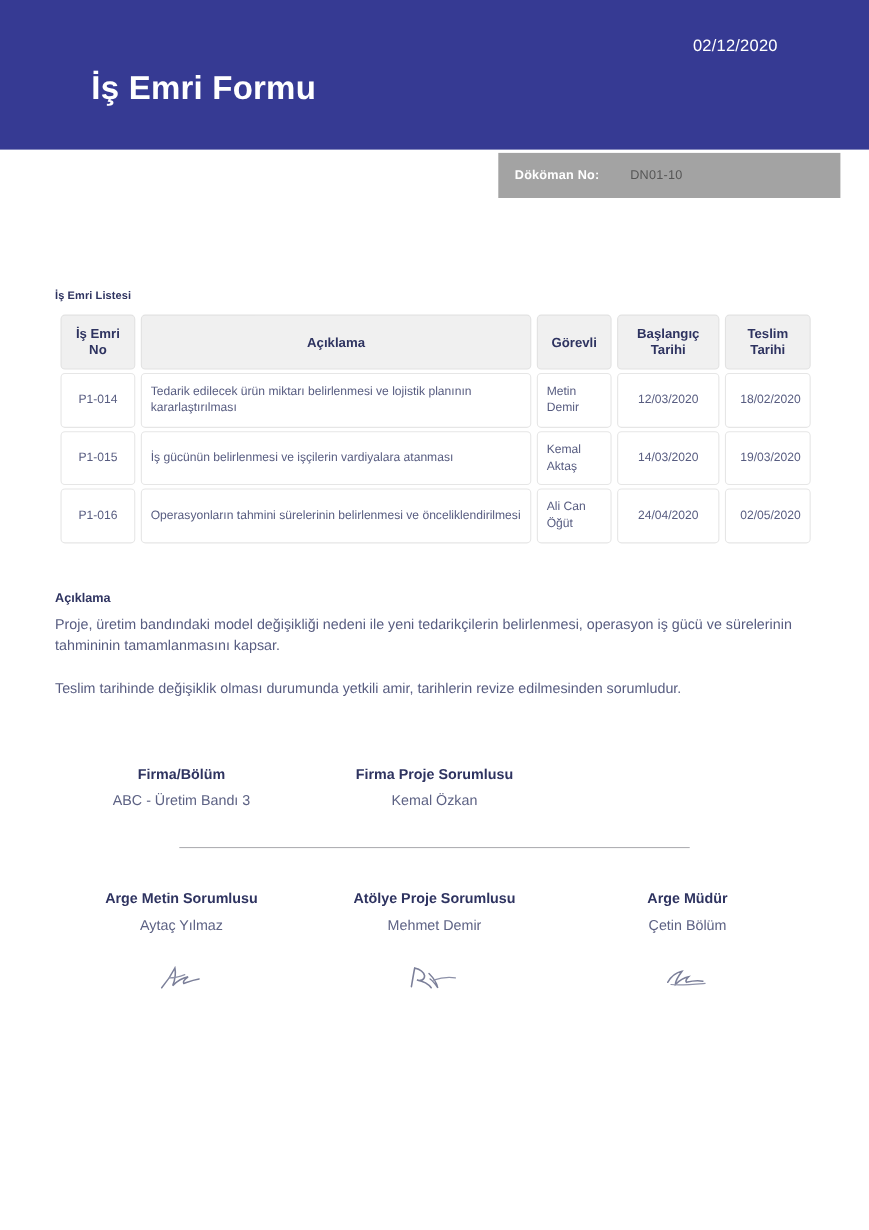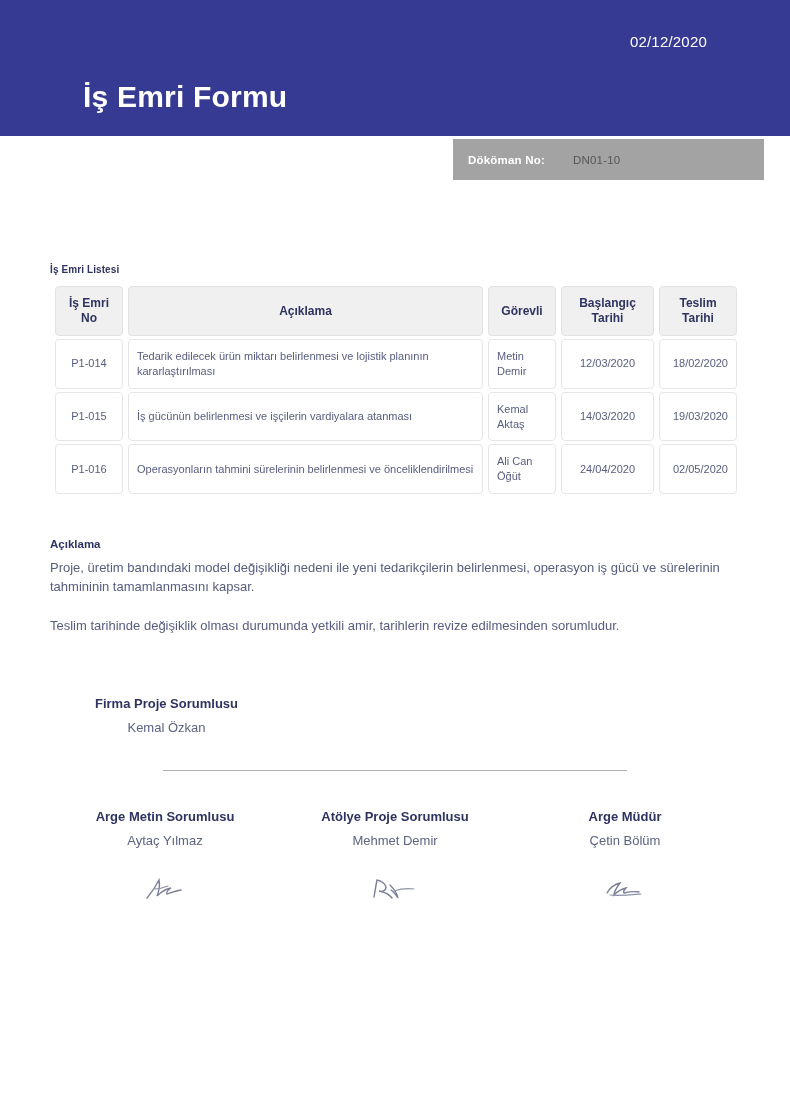--- a/index.html
+++ b/index.html
@@ -26,21 +26,21 @@
     position: absolute;
     top: 33px;
     right: 83px;
     color: #ffffff;
     font-size: 15px;
     letter-spacing: .2px;
   }
   .header-title {
     position: absolute;
     left: 83px;
-    top: 80px;
+    top: 64px;
     color: #ffffff;
     font-size: 30px;
     font-weight: bold;
     letter-spacing: .2px;
   }
 
   
   .docno-bar {
     position: absolute;
     top: 139px;
@@ -244,20 +244,24 @@
 </div>
 
 <div class="desc-section">
   <div class="desc-heading">Açıklama</div>
   <p class="desc-para">Proje, üretim bandındaki model değişikliği nedeni ile yeni tedarikçilerin belirlenmesi, operasyon iş gücü ve sürelerinin tahmininin tamamlanmasını kapsar.</p>
   <p class="desc-para">Teslim tarihinde değişiklik olması durumunda yetkili amir, tarihlerin revize edilmesinden sorumludur.</p>
 </div>
 
 <div class="sig-block-top">
   <div class="sig-cell">
+    <div class="sig-role">Firma/Bölüm</div>
+    <div class="sig-person">ABC - Üretim Bandı 3</div>
+  </div>
+  <div class="sig-cell">
     <div class="sig-role">Firma Proje Sorumlusu</div>
     <div class="sig-person">Kemal Özkan</div>
   </div>
   <div class="sig-cell"></div>
 </div>
 
 <div class="divider"></div>
 
 <div class="sig-block-bottom">
   <div class="sig-cell">

